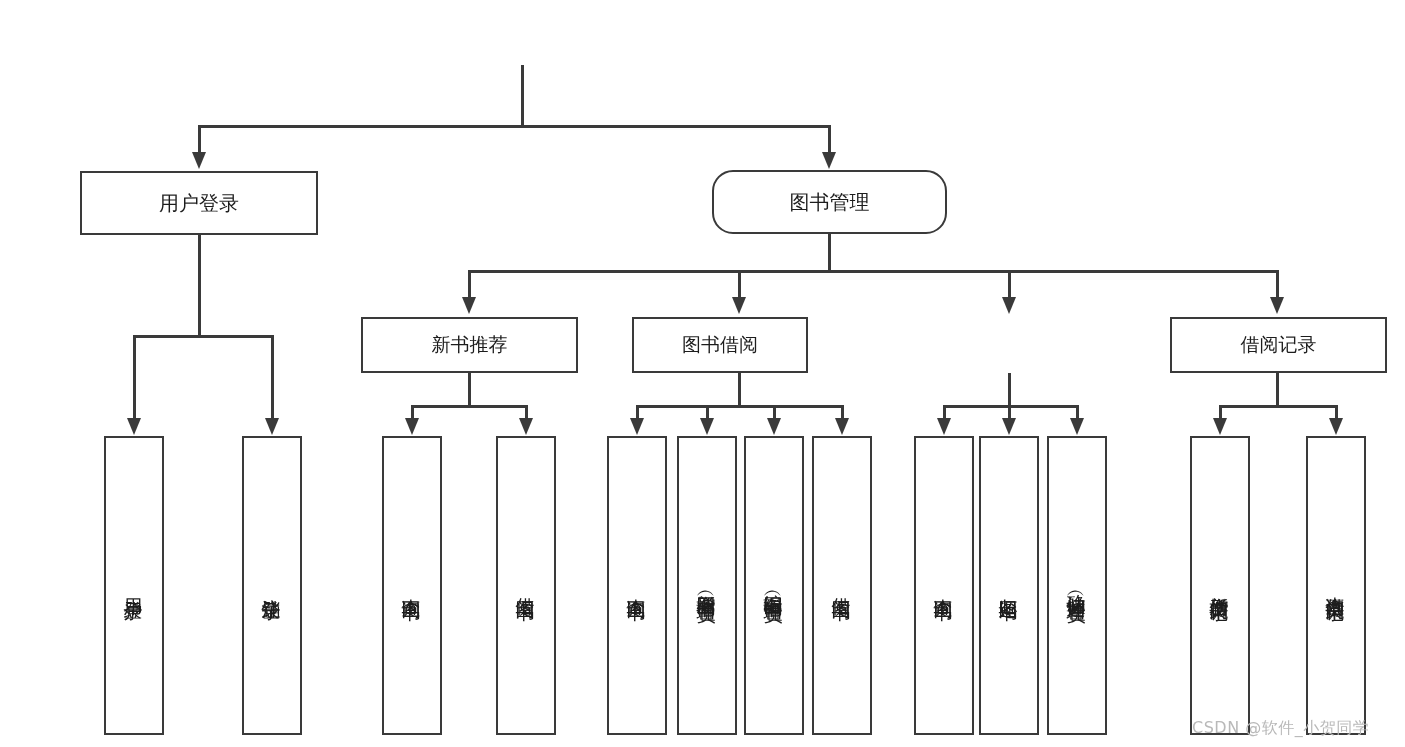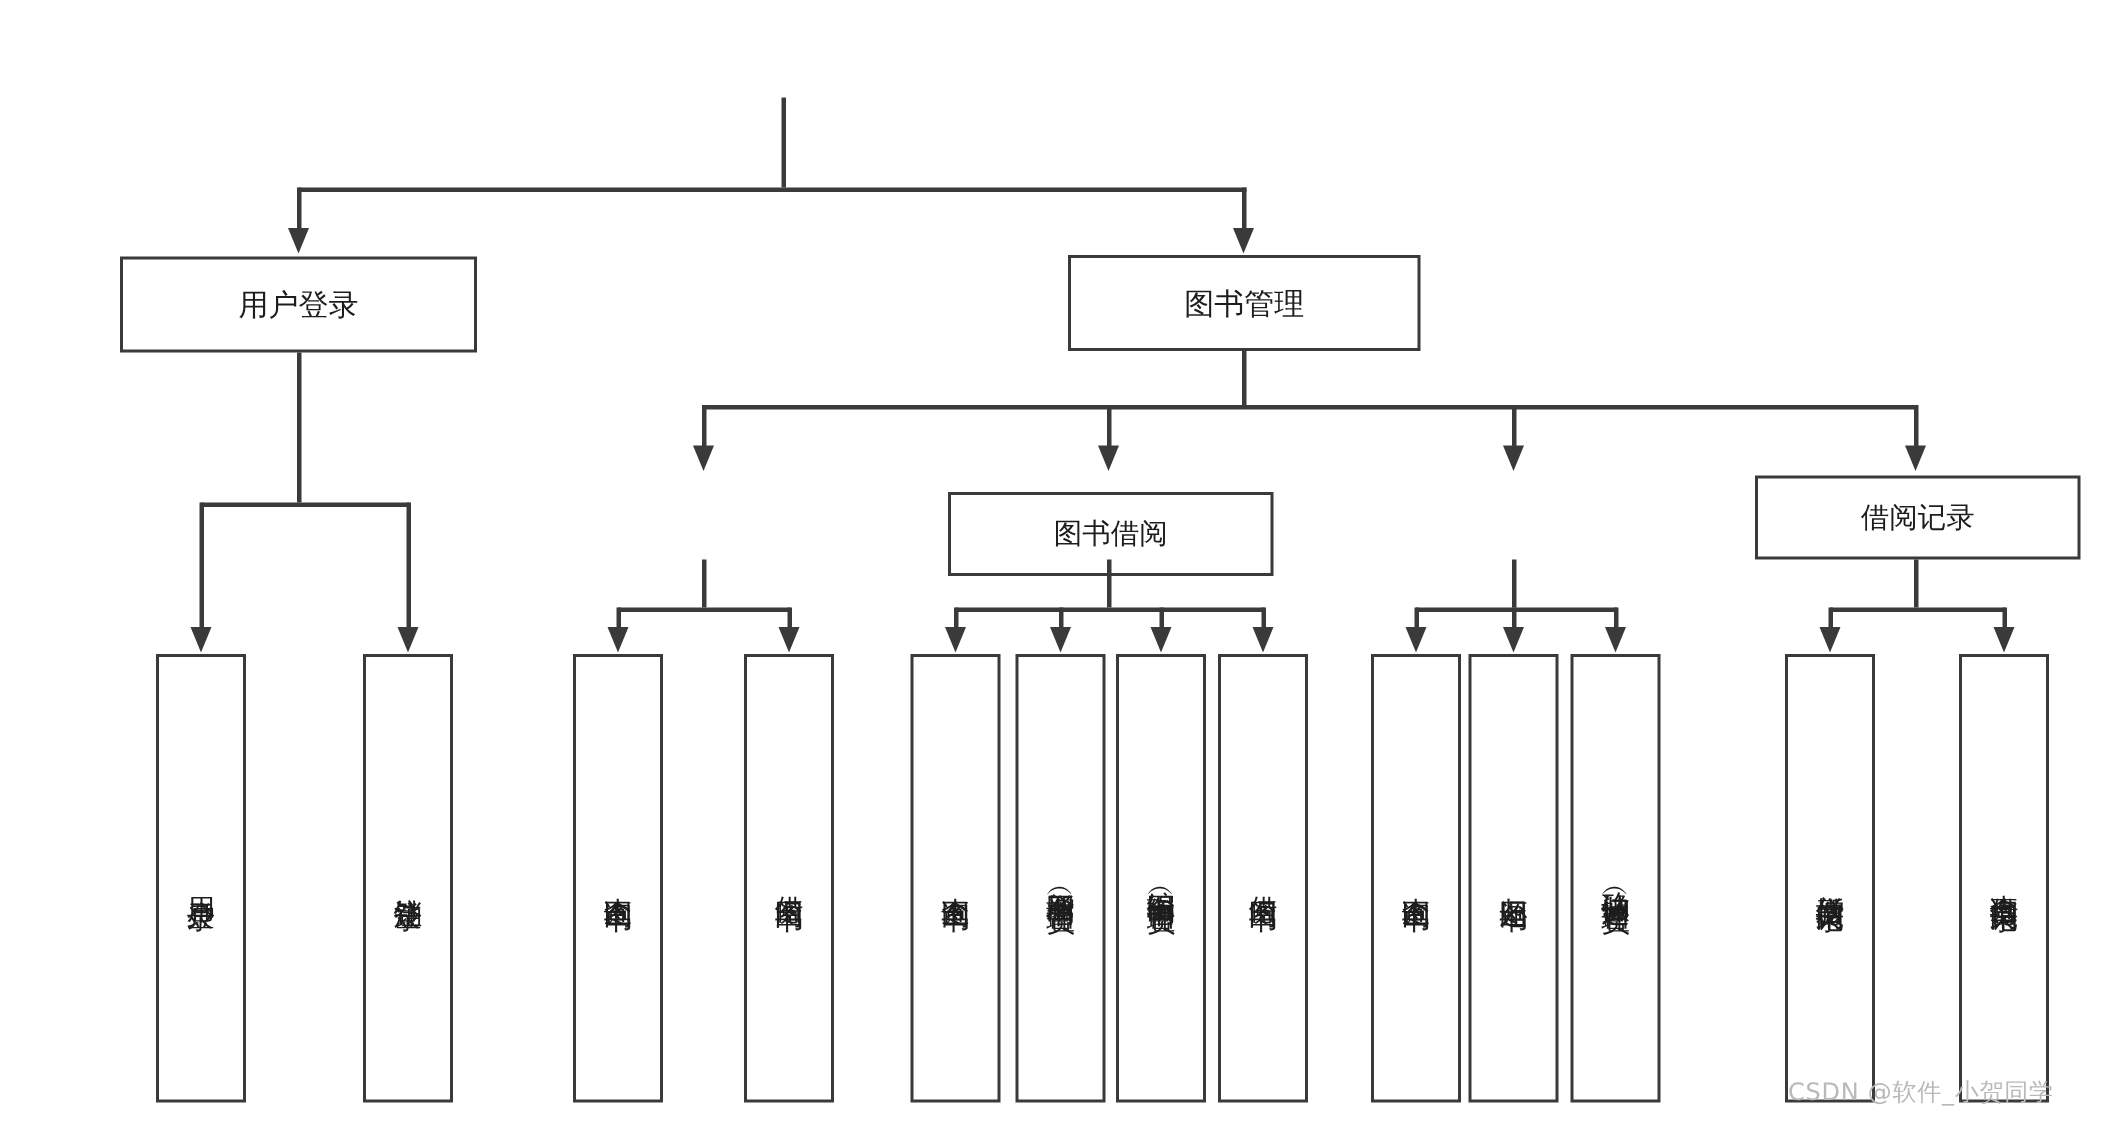--- a/index.html
+++ b/index.html
@@ -75,41 +75,42 @@
   <div class="vline" style="left:521px; top:65px; width:2.5px; height:60px;"></div>
 
   <div class="hline" style="left:199px; top:125px; width:632px;"></div>
 
   <div class="vline" style="left:198px; top:125px; height:28px;"></div>
   <div class="arrow" style="left:192px; top:152px;"></div>
   <div class="vline" style="left:828px; top:125px; height:28px;"></div>
   <div class="arrow" style="left:822px; top:152px;"></div>
 
   <div class="node level1" style="left:80px; top:171px; width:238px; height:64px;">用户登录</div>
-  <div class="node level1" style="left:712px; top:170px; width:235px; height:64px;">图书管理</div>
+  <div class="node level1" style="left:712px; top:170px; width:235px; height:64px;border-radius:21px;">图书管理</div>
 
   <div class="vline" style="left:198px; top:235px; height:100px;"></div>
   <div class="hline" style="left:134px; top:335px; width:139px;"></div>
   <div class="vline" style="left:133px; top:335px; height:84px;"></div>
   <div class="arrow" style="left:127px; top:418px;"></div>
   <div class="vline" style="left:271px; top:335px; height:84px;"></div>
   <div class="arrow" style="left:265px; top:418px;"></div>
 
   <div class="vline" style="left:828px; top:234px; height:36px;"></div>
   <div class="hline" style="left:469px; top:270px; width:809px;"></div>
   <div class="vline" style="left:468px; top:270px; height:28px;"></div>
   <div class="arrow" style="left:462px; top:297px;"></div>
   <div class="vline" style="left:738px; top:270px; height:28px;"></div>
   <div class="arrow" style="left:732px; top:297px;"></div>
   <div class="vline" style="left:1008px; top:270px; height:28px;"></div>
   <div class="arrow" style="left:1002px; top:297px;"></div>
   <div class="vline" style="left:1276px; top:270px; height:28px;"></div>
   <div class="arrow" style="left:1270px; top:297px;"></div>
 
-  <div class="node level2" style="left:632px; top:328px; width:217px; height:56px;text-align:right;">图书借阅</div>
+  <div class="node level2" style="left:361px; top:317px; width:217px; height:56px;">新书推荐</div>
+  <div class="node level2" style="left:632px; top:317px; width:176px; height:56px;text-align:right;">图书借阅</div>
   <div class="node level2" style="left:1170px; top:317px; width:217px; height:56px;">借阅记录</div>
 
   <div class="vline" style="left:468px; top:373px; height:32px;"></div>
   <div class="hline" style="left:412px; top:405px; width:115px;"></div>
   <div class="vline" style="left:411px; top:405px; height:14px;"></div>
   <div class="arrow" style="left:405px; top:418px;"></div>
   <div class="vline" style="left:525px; top:405px; height:14px;"></div>
   <div class="arrow" style="left:519px; top:418px;"></div>
 
   <div class="vline" style="left:738px; top:373px; height:32px;"></div>

